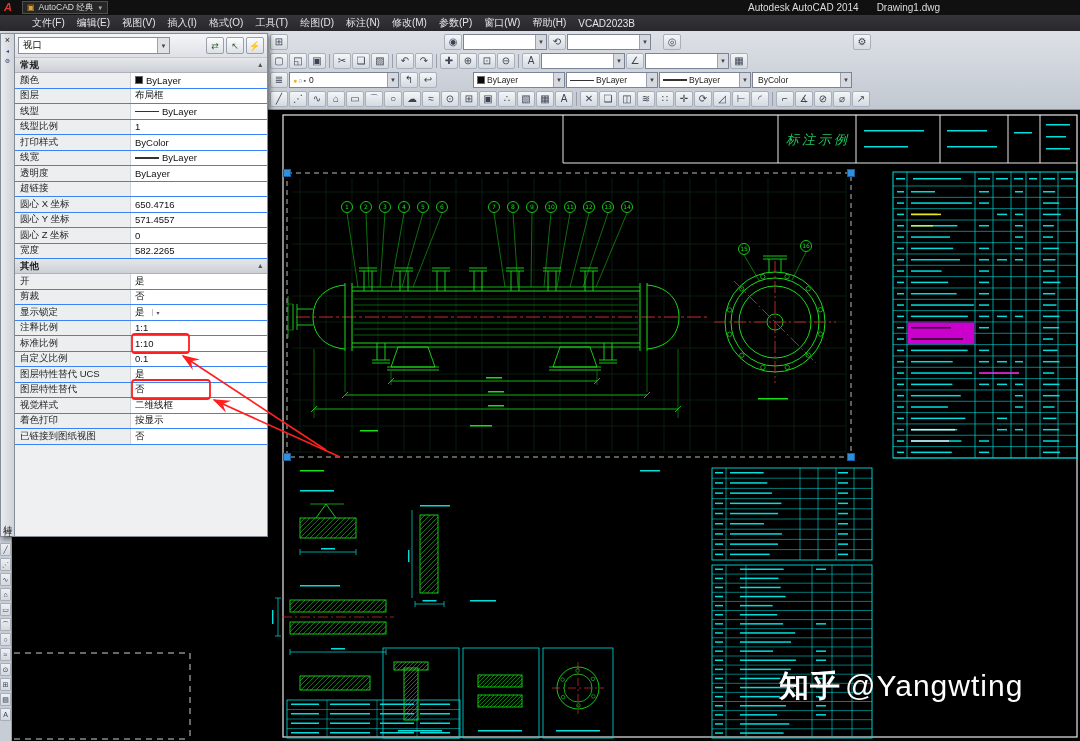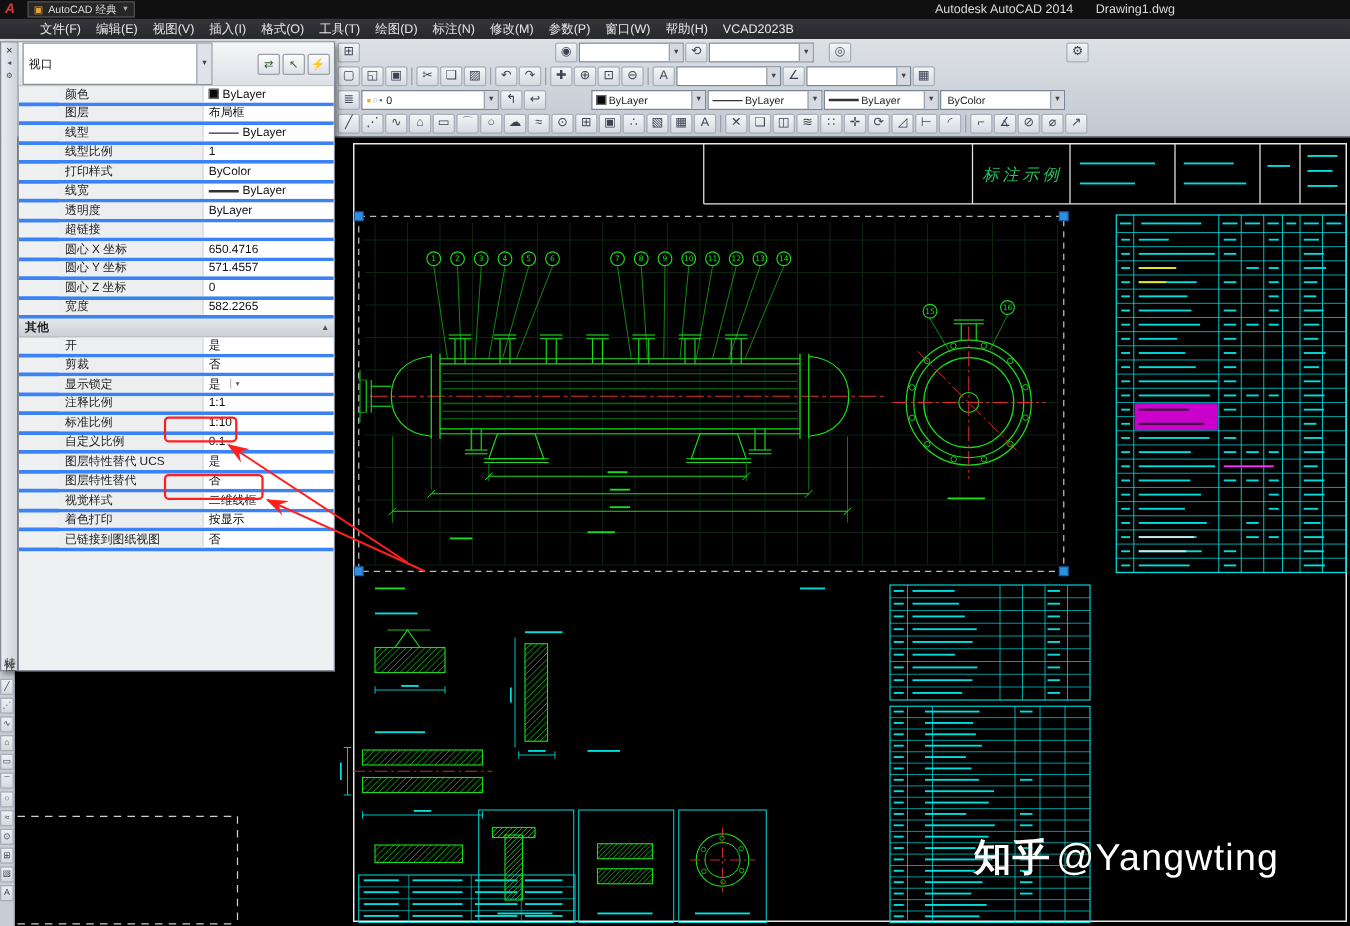--- a/index.html
+++ b/index.html
@@ -42,27 +42,27 @@
   .watermark .user{font-weight:400;}
 
   
   .palette-wrap{position:absolute;left:0;top:33px;width:268px;height:504px;z-index:10;display:flex;box-shadow:2px 2px 5px rgba(0,0,0,.5);}
   .palette-strip{flex:0 0 11px;background:linear-gradient(90deg,#e9ebee,#cfd4da);border:1px solid #868c96;display:flex;flex-direction:column;align-items:center;padding-top:1px;}
   .strip-close{font-size:9px;color:#222;line-height:10px;cursor:default;}
   .strip-btn{width:9px;height:10px;font-size:6px;color:#35507c;display:flex;align-items:center;justify-content:center;}
   .strip-title{writing-mode:vertical-rl;font-size:9px;color:#333;letter-spacing:3px;margin-top:auto;margin-bottom:12px;}
   .palette{flex:1;background:#eef0f2;border:1px solid #868c96;border-left:none;display:flex;flex-direction:column;}
   .p-header{flex:0 0 24px;display:flex;align-items:center;padding:0 3px;gap:2px;background:linear-gradient(#f5f6f8,#dde1e6);border-bottom:1px solid #c2c6cd;}
-  .p-obj-select{flex:0 0 152px;height:34px;background:#fff;border:1px solid #8a9099;font-size:9.5px;color:#111;display:flex;align-items:center;padding:0 14px 0 4px;position:relative;}
+  .p-obj-select{flex:0 0 152px;height:17px;background:#fff;border:1px solid #8a9099;font-size:9.5px;color:#111;display:flex;align-items:center;padding:0 14px 0 4px;position:relative;}
   .p-obj-select .caret{position:absolute;right:0;top:0;width:12px;height:100%;background:#dfe3e8;border-left:1px solid #9aa2ae;display:flex;align-items:center;justify-content:center;font-size:6px;color:#444;}
   .p-btn{width:18px;height:17px;border:1px solid #9aa0aa;background:linear-gradient(#fbfcfd,#dde1e6);display:flex;align-items:center;justify-content:center;font-size:9px;color:#2f5e2f;border-radius:2px;}
   .p-body{flex:1;overflow:hidden;font-size:9.5px;}
   .p-sec{height:15px;background:linear-gradient(#e5e7ea,#ccd0d6);border-bottom:1px solid #adb2ba;display:flex;align-items:center;padding:0 5px;font-weight:bold;color:#1d1d1d;}
   .p-sec .arr{margin-left:auto;font-size:7px;color:#555;}
-  .p-row{height:15.5px;display:flex;border-bottom:3px solid #3b82f6;padding-left:32px;}
+  .p-row{height:15.5px;display:flex;border-bottom:1px solid #3b82f6;}
   .p-label{flex:0 0 116px;background:#eceef0;border-right:1px solid #d0d3d8;display:flex;align-items:center;padding-left:5px;color:#222;white-space:nowrap;overflow:hidden;}
   .p-value{flex:1;background:#fff;display:flex;align-items:center;padding-left:4px;color:#111;gap:3px;white-space:nowrap;overflow:hidden;}
   .val-caret{margin-left:4px;font-size:6px;color:#555;border-left:1px solid #c2c2c2;padding-left:4px;}
 
   
   #ovl{position:absolute;left:0;top:0;z-index:30;pointer-events:none;}
 </style>
 </head>
 <body>
 
@@ -948,20 +948,24 @@
         <span>视口</span>
         <span class="caret">▼</span>
       </div>
       <span id="pBtns" style="display:flex;gap:2px;margin-left:auto;">
           <div class="p-btn">⇄</div>
           <div class="p-btn">↖</div>
           <div class="p-btn">⚡</div>
         </span>
     </div>
     <div class="p-body" id="pBody">
+        <div class="p-sec">
+          <span>常规</span>
+          <span class="arr">▴</span>
+        </div>
         <div class="p-row">
           <div class="p-label">颜色</div>
           <div class="p-value">
             <span class="swatch"></span>
             <span>ByLayer</span>
           </div>
         </div>
         <div class="p-row">
           <div class="p-label">图层</div>
           <div class="p-value">

